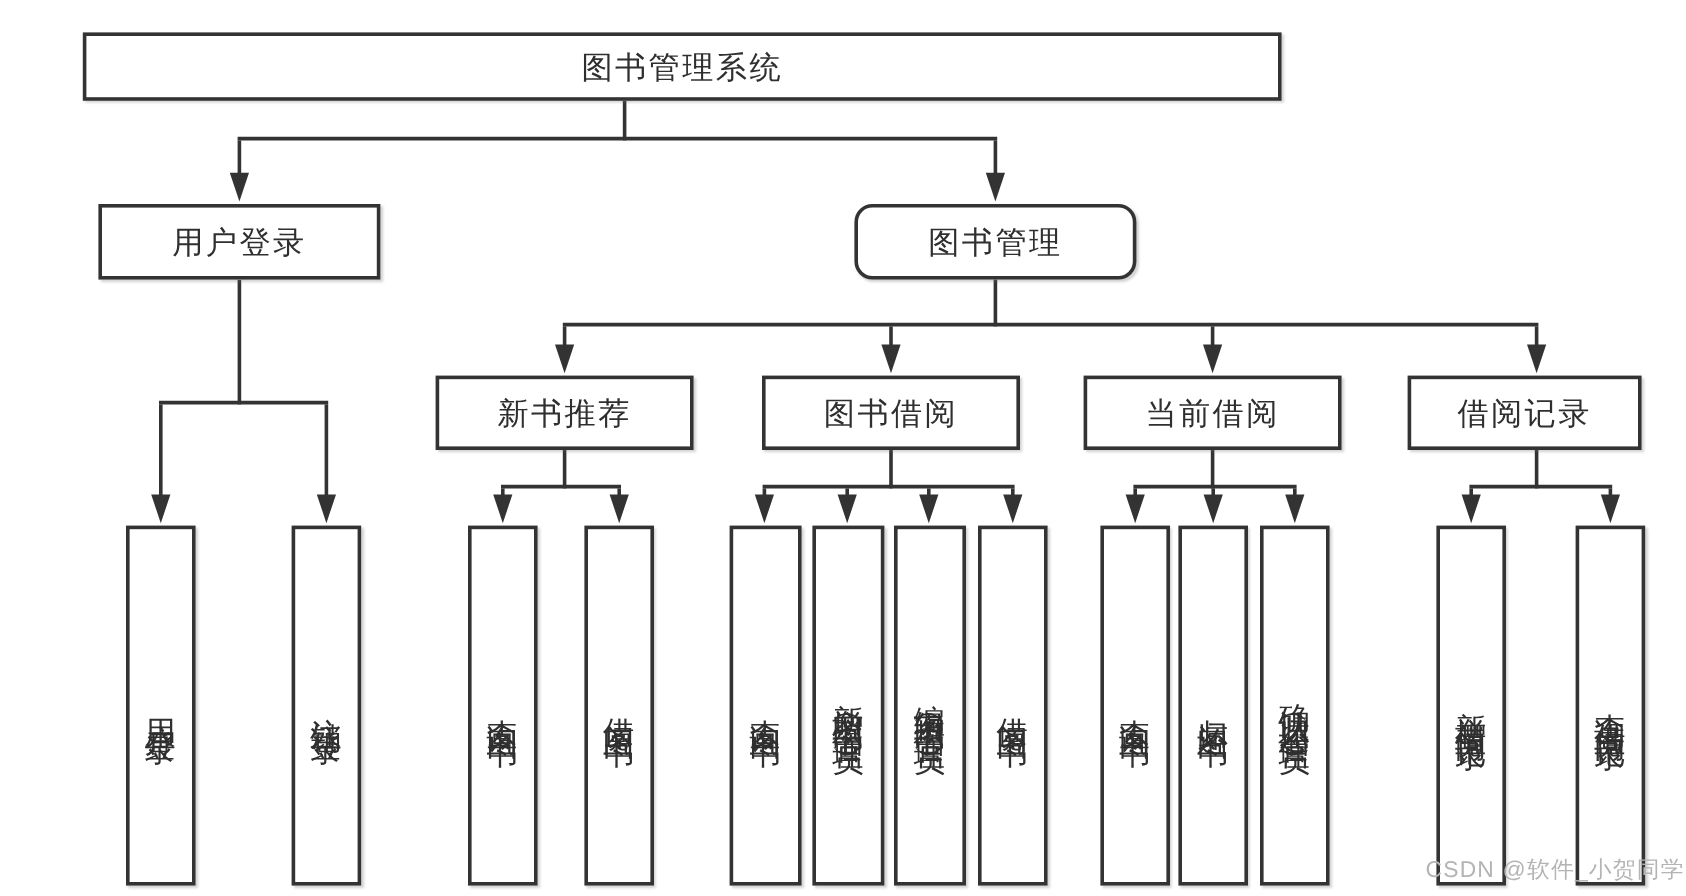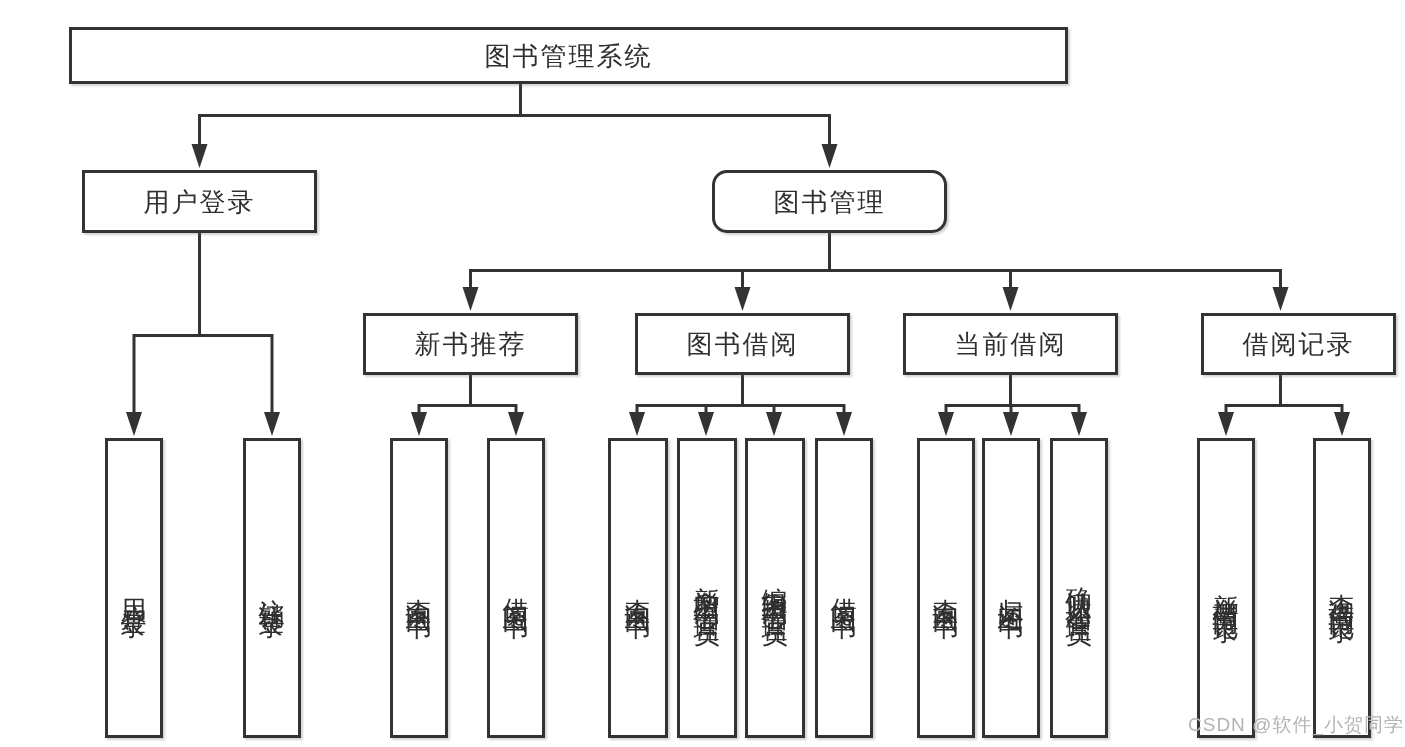--- a/index.html
+++ b/index.html
@@ -33,21 +33,21 @@
     line-height:1;
     white-space:nowrap;
   }
   
   #box-root   {left:21px;  top:27px;  width:999px; height:57px;margin-left:48px;}
   #box-l2-0   {left:82px;  top:170px; width:235px; height:63px;}
   #box-l2-1   {left:712px; top:170px; width:235px; height:63px;border-radius:15px;}
   #box-l3-0   {left:363px; top:313px; width:215px; height:62px;}
   #box-l3-1   {left:635px; top:313px; width:215px; height:62px;}
   #box-l3-2   {left:903px; top:313px; width:215px; height:62px;}
-  #box-l3-3   {left:1201px;top:313px; width:195px; height:62px;}
+  #box-l3-3   {left:1173px;top:313px; width:195px; height:62px;}
   
   .leaf{top:438px;width:58px;height:300px;}
   .leaf .lbl{
     writing-mode:vertical-rl;
     text-orientation:mixed;
     font-size:26px;
     letter-spacing:5px;
     line-height:1;
     white-space:nowrap;
   }

